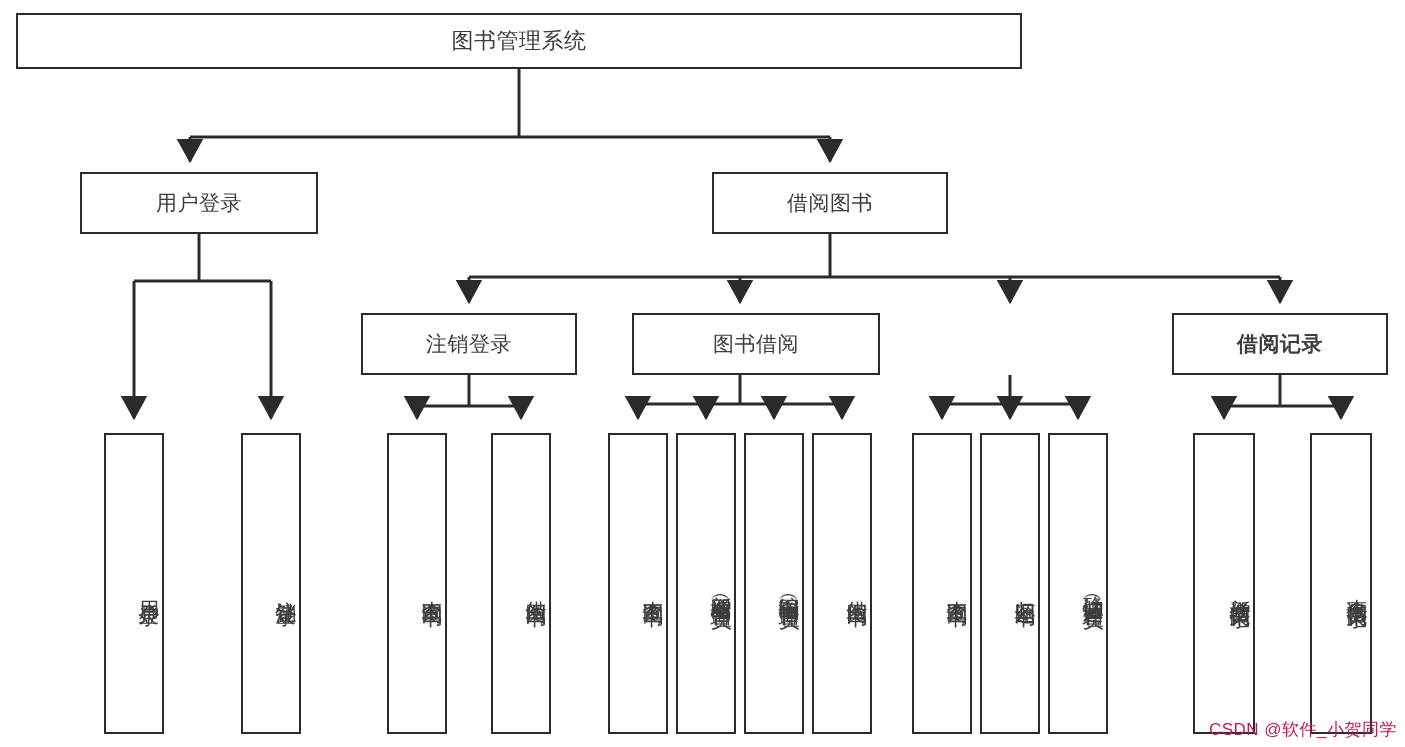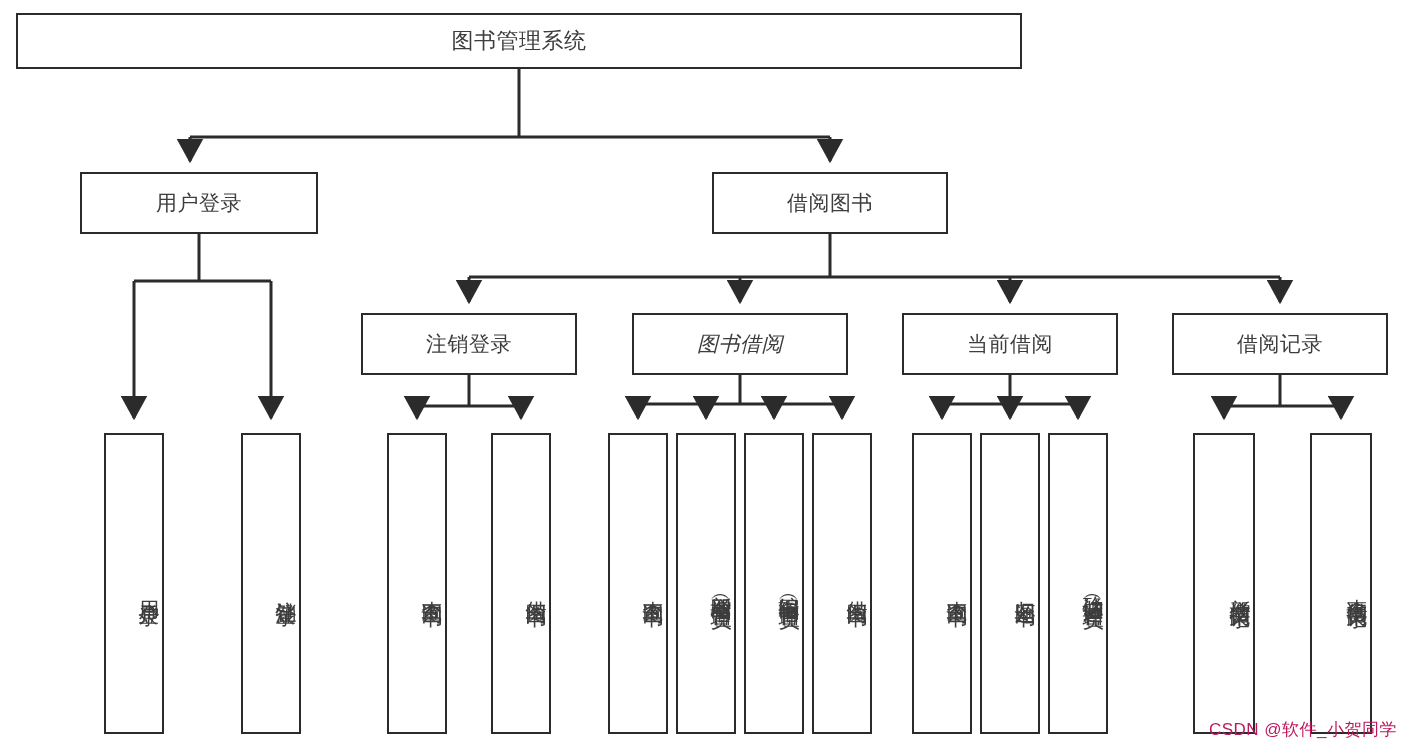--- a/index.html
+++ b/index.html
@@ -126,25 +126,24 @@
   </svg>
 
   <div class="node horiz root" style="left:16px; top:13px; width:1006px; height:56px;">图书管理系统</div>
 
   <div class="node horiz" style="left:80px; top:172px; width:238px; height:62px;">用户登录</div>
 
   <div class="node horiz" style="left:712px; top:172px; width:236px; height:62px;">借阅图书</div>
 
   <div class="node horiz" style="left:361px; top:313px; width:216px; height:62px;">注销登录</div>
 
-  <div class="node horiz" style="left:632px; top:313px; width:216px; height:62px;font-style:italic;">图书借阅</div>
+  <div class="node horiz" style="left:632px; top:313px; width:248px; height:62px;">图书借阅</div>
 
-  <div class="node horiz" style="left:902px; top:313px; width:216px; height:62px;">当前借阅</div>
 
-  <div class="node horiz" style="left:1172px; top:313px; width:216px; height:62px;">借阅记录</div>
+  <div class="node horiz" style="left:1172px; top:313px; width:216px; height:62px;font-weight:bold;">借阅记录</div>
 
   <div class="node vert" style="left:104px; top:433px; width:60px; height:301px;">
     <span>用户登录</span>
   </div>
   <div class="node vert" style="left:241px; top:433px; width:60px; height:301px;">
     <span>注销登录</span>
   </div>
 
   <div class="node vert" style="left:387px; top:433px; width:60px; height:301px;">
     <span>查询图书</span>

